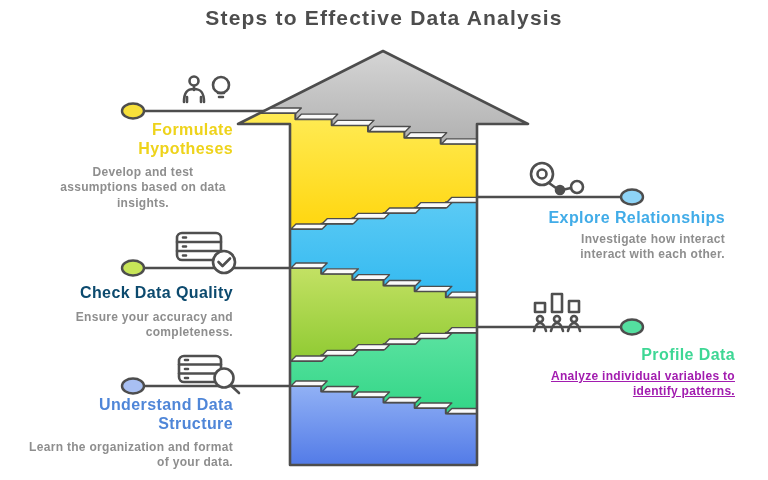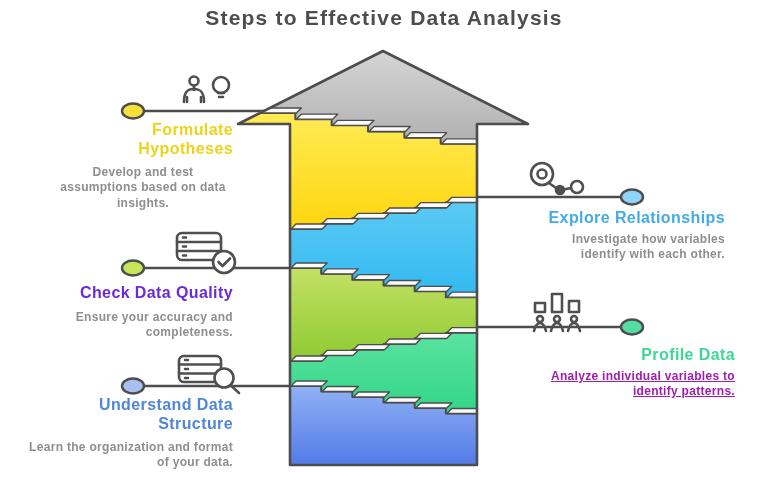--- a/index.html
+++ b/index.html
@@ -181,32 +181,32 @@
       <path d="M40 41 Q42 33 46 33 Q50 33 52 41"></path>
     </svg>
   </div>
 
   <div class="step-block left-col" id="blk-formulate">
     <div class="step-heading" style="color: rgb(238, 211, 27);">Formulate Hypotheses</div>
     <div class="step-desc" id="desc-formulate" style="color: rgb(142, 142, 142);">Develop and test assumptions based on data insights.</div>
   </div>
 
   <div class="step-block left-col" id="blk-check">
-    <div class="step-heading" style="color: #6d28d9;">Check Data Quality</div>
+    <div class="step-heading" style="color: #0c4a6e;">Check Data Quality</div>
     <div class="step-desc" id="desc-check" style="color: rgb(142, 142, 142);">Ensure your accuracy and completeness.</div>
   </div>
 
   <div class="step-block left-col" id="blk-understand">
     <div class="step-heading" style="color: rgb(79, 134, 216);">Understand Data Structure</div>
     <div class="step-desc" id="desc-understand" style="color: rgb(142, 142, 142);">Learn the organization and format of your data.</div>
   </div>
 
   <div class="step-block right-col" id="blk-explore">
     <div class="step-heading" style="color: rgb(65, 172, 232);">Explore Relationships</div>
-    <div class="step-desc" style="color: rgb(142, 142, 142);">Investigate how variables identify with each other.</div>
+    <div class="step-desc" style="color: rgb(142, 142, 142);">Investigate how interact interact with each other.</div>
   </div>
 
   <div class="step-block right-col" id="blk-profile">
     <div class="step-heading" style="color: rgb(62, 215, 149);">Profile Data</div>
     <div class="step-desc" style="color: #a21caf; text-decoration: underline;">Analyze individual variables to identify patterns.</div>
   </div>
 
 </div>
 
 </body></html>

